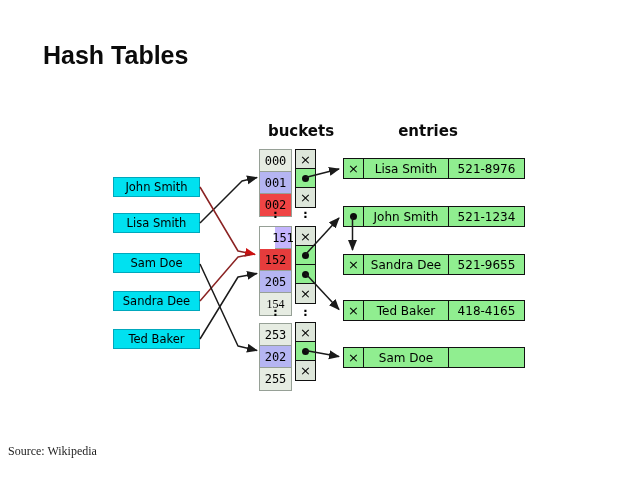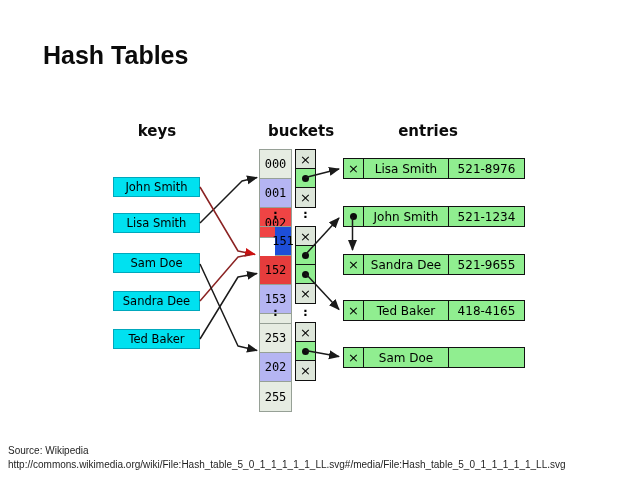--- a/index.html
+++ b/index.html
@@ -10,21 +10,21 @@
   .col-header{position:absolute;top:122px;width:90px;text-align:center;
               font-weight:700;font-size:15px;color:#0b0b0b;}
   #h-keys{left:112px;} #h-buckets{left:256px;} #h-entries{left:383px;}
 
   
   .key-box{position:absolute;left:113px;width:87px;height:20px;box-sizing:border-box;
            border:1px solid #00a8bc;display:flex;align-items:center;justify-content:center;
            font-size:11.5px;color:#000;}
   
   .idx-group{position:absolute;left:259px;width:33px;box-sizing:border-box;border:1px solid #96a096;}
-  .idx-cell{height:29px;box-sizing:border-box;border-bottom:1px solid #96a096;
+  .idx-cell{height:22px;box-sizing:border-box;border-bottom:1px solid #96a096;
             display:flex;align-items:center;justify-content:center;
             font-family:"DejaVu Sans Mono",monospace;font-size:12px;color:#000;}
   .idx-cell:last-child{border-bottom:none;}
   .slot-group{position:absolute;left:295px;width:21px;box-sizing:border-box;border:1.5px solid #111;}
   .slot-cell{height:19px;box-sizing:border-box;border-bottom:1px solid #111;
              display:flex;align-items:center;justify-content:center;}
   .slot-cell:last-child{border-bottom:none;}
   .xmark{font-size:13px;line-height:1;color:#000;}
   .dot{width:7px;height:7px;border-radius:50%;background:#0d0d0d;}
   .ell{position:absolute;height:16px;display:flex;align-items:center;justify-content:center;
@@ -35,30 +35,29 @@
          border:1.5px solid #111;display:flex;align-items:stretch;font-size:12px;color:#000;}
   .e-head{width:19px;border-right:1px solid #111;display:flex;align-items:center;justify-content:center;}
   .e-name{width:84px;border-right:1px solid #111;display:flex;align-items:center;justify-content:center;}
   .e-phone{flex:1;display:flex;align-items:center;justify-content:center;}
 
   
   #links{position:absolute;left:0;top:0;width:638px;height:479px;pointer-events:none;}
   .lk{fill:none;stroke:#1a1a1a;stroke-width:1.5;stroke-linejoin:round;}
   .lk-red{fill:none;stroke:#8b2323;stroke-width:1.5;stroke-linejoin:round;}
 
-  .source{position:absolute;left:8px;top:444px;font-family:Liberation Sans, sans-serif;
-          font-size:10px;line-height:14px;color:#1e1e1e;}
+  .source{position:absolute;left:8px;top:444px;font-family:Liberation Serif, serif;
+          font-size:12px;line-height:14px;color:#1e1e1e;}
 </style>
 </head>
 <body>
 
 <div class="slide">
   <h1 class="title">Hash Tables</h1>
 
-  <div class="col-header" id="h-keys">keys</div>
   <div class="col-header" id="h-buckets">buckets</div>
   <div class="col-header" id="h-entries">entries</div>
 
   <div id="keys-col">
       <div class="key-box" style="top: 177px; background: rgb(0, 225, 240);">
         <span>John Smith</span>
       </div>
       <div class="key-box" style="top: 213px; background: rgb(0, 225, 240);">
         <span>Lisa Smith</span>
       </div>
@@ -91,28 +90,28 @@
         <div class="slot-cell" style="background: rgb(144, 238, 144);">
           <div class="dot"></div>
         </div>
         <div class="slot-cell" style="background: rgb(221, 230, 218);">
           <span class="xmark">×</span>
         </div>
       </div>
       <div class="ell" style="left: 259px; width: 33px; top: 205px;">:</div>
       <div class="ell" style="left: 295px; width: 21px; top: 205px;">:</div>
       <div class="idx-group" style="top: 226px;">
-        <div class="idx-cell" style="background: #1d4ed8; margin-left: 15px;">
+        <div class="idx-cell" style="background: #c4b5fd; margin-left: 15px;">
           <span>151</span>
         </div>
         <div class="idx-cell" style="background: rgb(230, 60, 60);">
           <span>152</span>
         </div>
         <div class="idx-cell" style="background: rgb(181, 181, 242);">
-          <span>153</span>
+          <span>205</span>
         </div>
         <div class="idx-cell" style="background: rgb(230, 236, 226); font-family: Liberation Serif, serif;">
           <span>154</span>
         </div>
       </div>
       <div class="slot-group" style="top: 226px;">
         <div class="slot-cell" style="background: rgb(221, 230, 218);">
           <span class="xmark">×</span>
         </div>
         <div class="slot-cell" style="background: rgb(144, 238, 144);">
@@ -203,15 +202,14 @@
     <polyline class="lk" points="200,339 238,277 257,273.5" marker-end="url(#mb)" style="stroke: rgb(26, 26, 26);"></polyline>
     <polyline class="lk" points="305.5,177.5 339,169" marker-end="url(#mb)" style="stroke: rgb(26, 26, 26);"></polyline>
     <polyline class="lk" points="305.5,254.5 339,218" marker-end="url(#mb)" style="stroke: rgb(26, 26, 26);"></polyline>
     <polyline class="lk" points="305.5,273.5 339,309.5" marker-end="url(#mb)" style="stroke: rgb(26, 26, 26);"></polyline>
     <polyline class="lk" points="305.5,350.5 339,356.5" marker-end="url(#mb)" style="stroke: rgb(26, 26, 26);"></polyline>
     <polyline class="lk" points="352.5,217 352.5,250" marker-end="url(#mb)" style="stroke: rgb(26, 26, 26);"></polyline>
   </svg>
 
   <div class="source">
     <div>Source: Wikipedia</div>
-    <div>http://commons.wikimedia.org/wiki/File:Hash_table_5_0_1_1_1_1_1_LL.svg#/media/File:Hash_table_5_0_1_1_1_1_1_LL.svg</div>
   </div>
 </div>
 
 </body></html>

